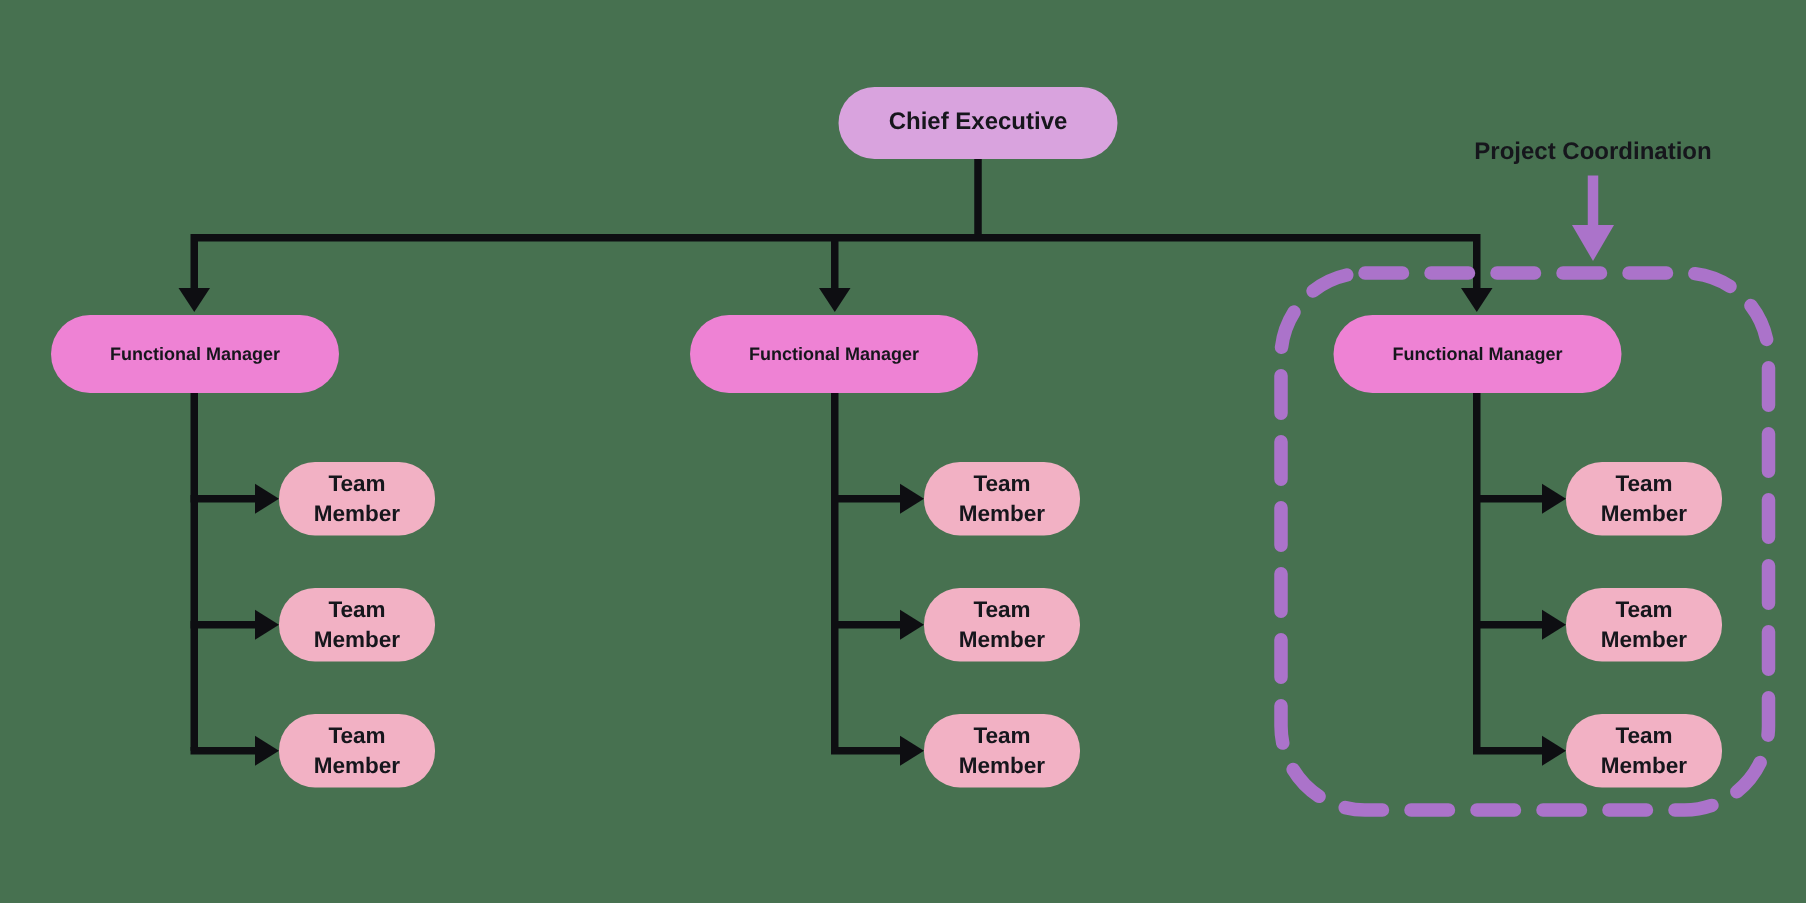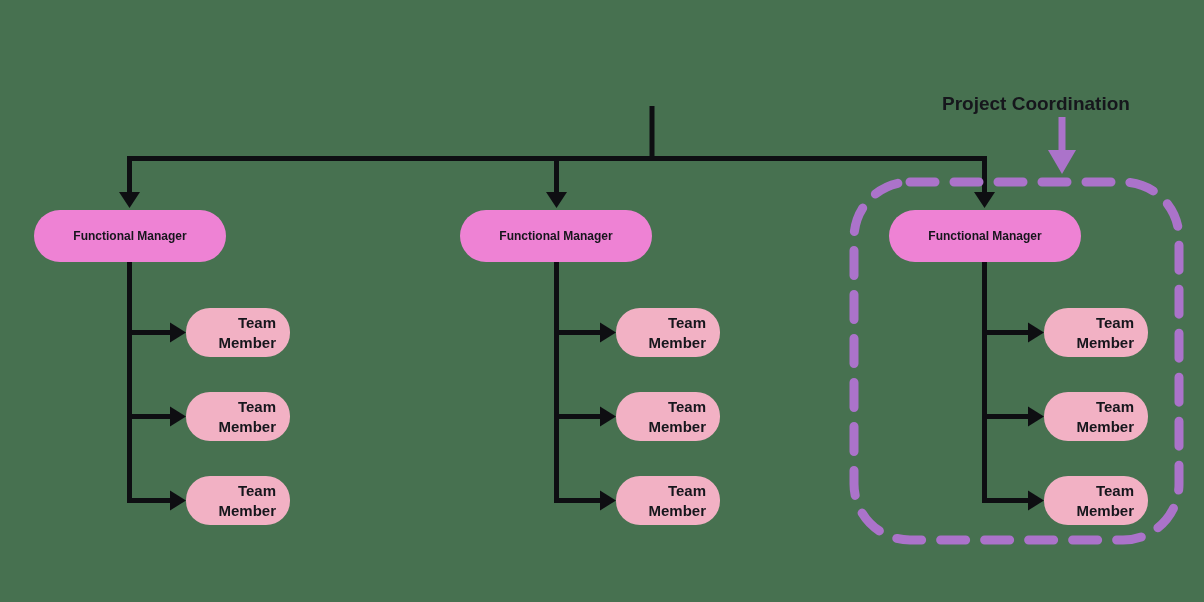--- a/index.html
+++ b/index.html
@@ -50,34 +50,34 @@
   .node-manager.g1 { left: 460px; }
   .node-manager.g2 { left: 889px; }
 
   .node-member {
     width: 104px; height: 49px;
     background: #F2B1C4;
     border-radius: 24px;
     font-size: 15px;
     line-height: 1.3;
     padding: 2px 14px;
-    text-align: right;
   }
   .col0 { left: 186px; }
   .col1 { left: 616px; }
   .col2 { left: 1044px; }
   .row0 { top: 308px; }
   .row1 { top: 392px; }
   .row2 { top: 476px; }
 
   .annotation {
     position: absolute;
     left: 942px; top: 93px;
     width: 240px;
-    font-size: 19px;
+    text-align: center;
+    font-size: 16px;
     font-weight: 700;
     color: #16161C;
   }
 </style>
 </head>
 <body>
 
 <div class="canvas">
 
   <svg class="wires" viewBox="0 0 1204 602" xmlns="http://www.w3.org/2000/svg">
@@ -105,20 +105,23 @@
       <polygon points="1028,490.5 1028,510.5 1044,500.5"></polygon>
     </g>
 
     <rect x="854" y="182" width="325" height="358" rx="56" fill="none" stroke="#AB73CA" stroke-width="9" stroke-dasharray="25 19" stroke-linecap="round"></rect>
     <g>
       <path d="M1062 117 L1062 152" stroke="#AB73CA" stroke-width="7" fill="none"></path>
       <polygon points="1048,150 1076,150 1062,174" fill="#AB73CA"></polygon>
     </g>
   </svg>
 
+  <div class="node node-chief">
+    <span>Chief Executive</span>
+  </div>
 
   <div class="node node-manager g0">
     <span>Functional Manager</span>
   </div>
   <div class="node node-manager g1">
     <span>Functional Manager</span>
   </div>
   <div class="node node-manager g2">
     <span>Functional Manager</span>
   </div>

